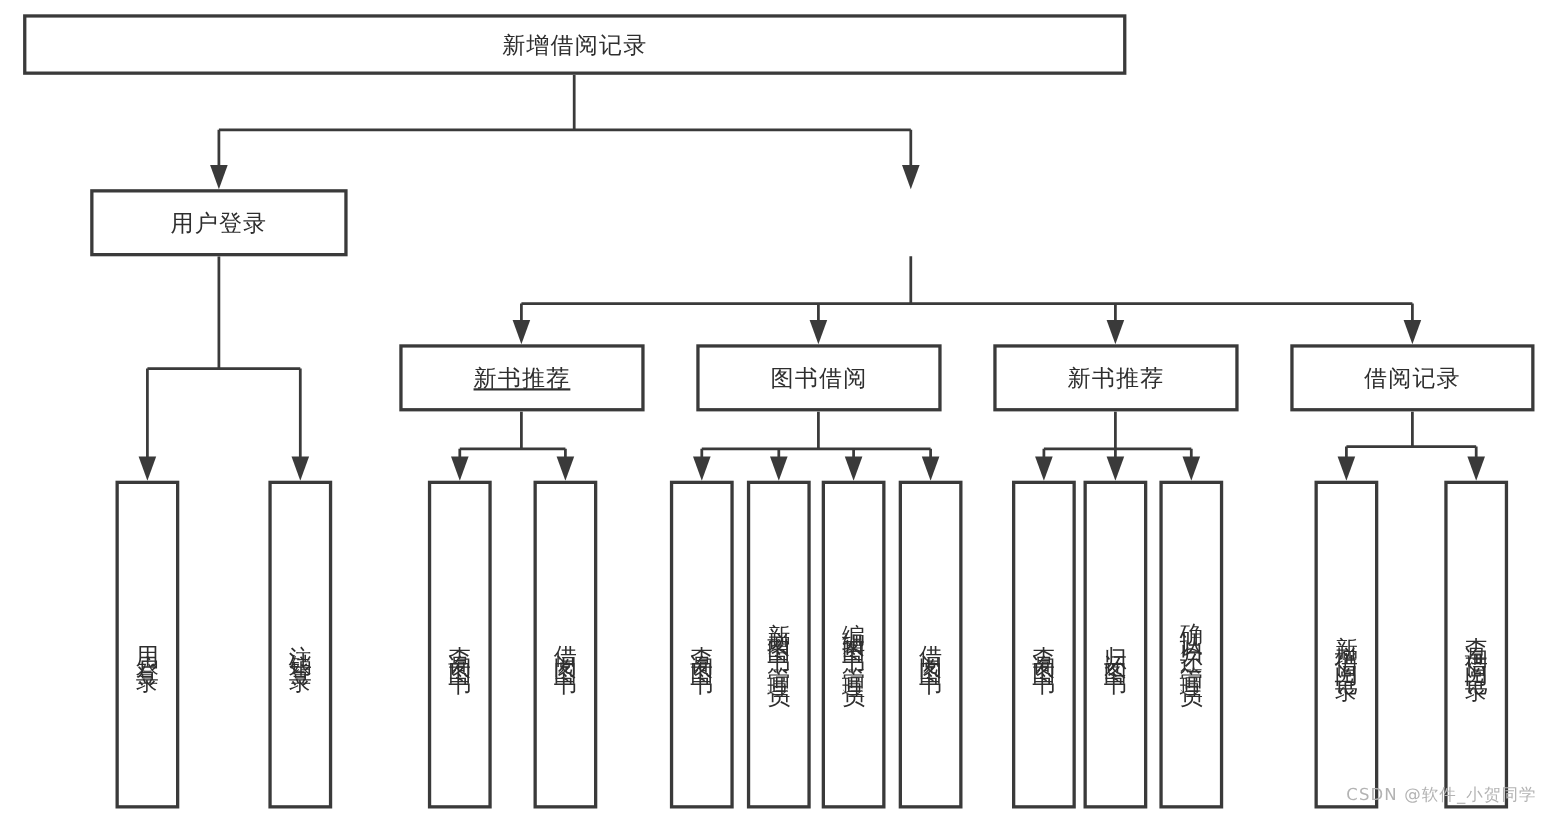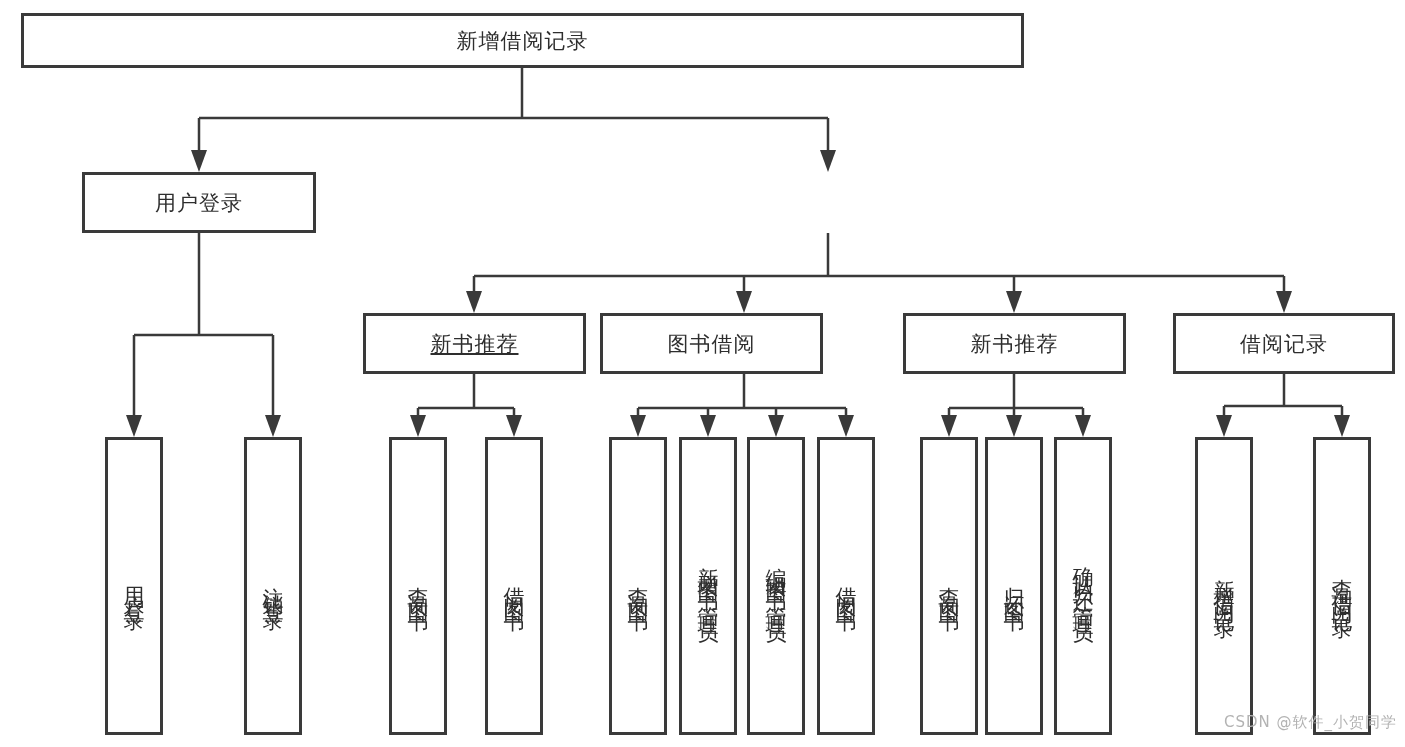--- a/index.html
+++ b/index.html
@@ -110,21 +110,21 @@
     <span>新增借阅记录</span>
   </div>
 
   <div class="node hnode" style="left:82px; top:172px; width:234px; height:61px;">
     <span>用户登录</span>
   </div>
 
   <div class="node hnode" style="left:363px; top:313px; width:223px; height:61px;text-decoration:underline;">
     <span>新书推荐</span>
   </div>
-  <div class="node hnode" style="left:600px; top:313px; width:223px; height:61px;">
+  <div class="node hnode" style="left:633px; top:313px; width:223px; height:61px;">
     <span>图书借阅</span>
   </div>
   <div class="node hnode" style="left:903px; top:313px; width:223px; height:61px;">
     <span>新书推荐</span>
   </div>
   <div class="node hnode" style="left:1173px; top:313px; width:222px; height:61px;">
     <span>借阅记录</span>
   </div>
 
   <div class="node vnode" style="left:105px;">

